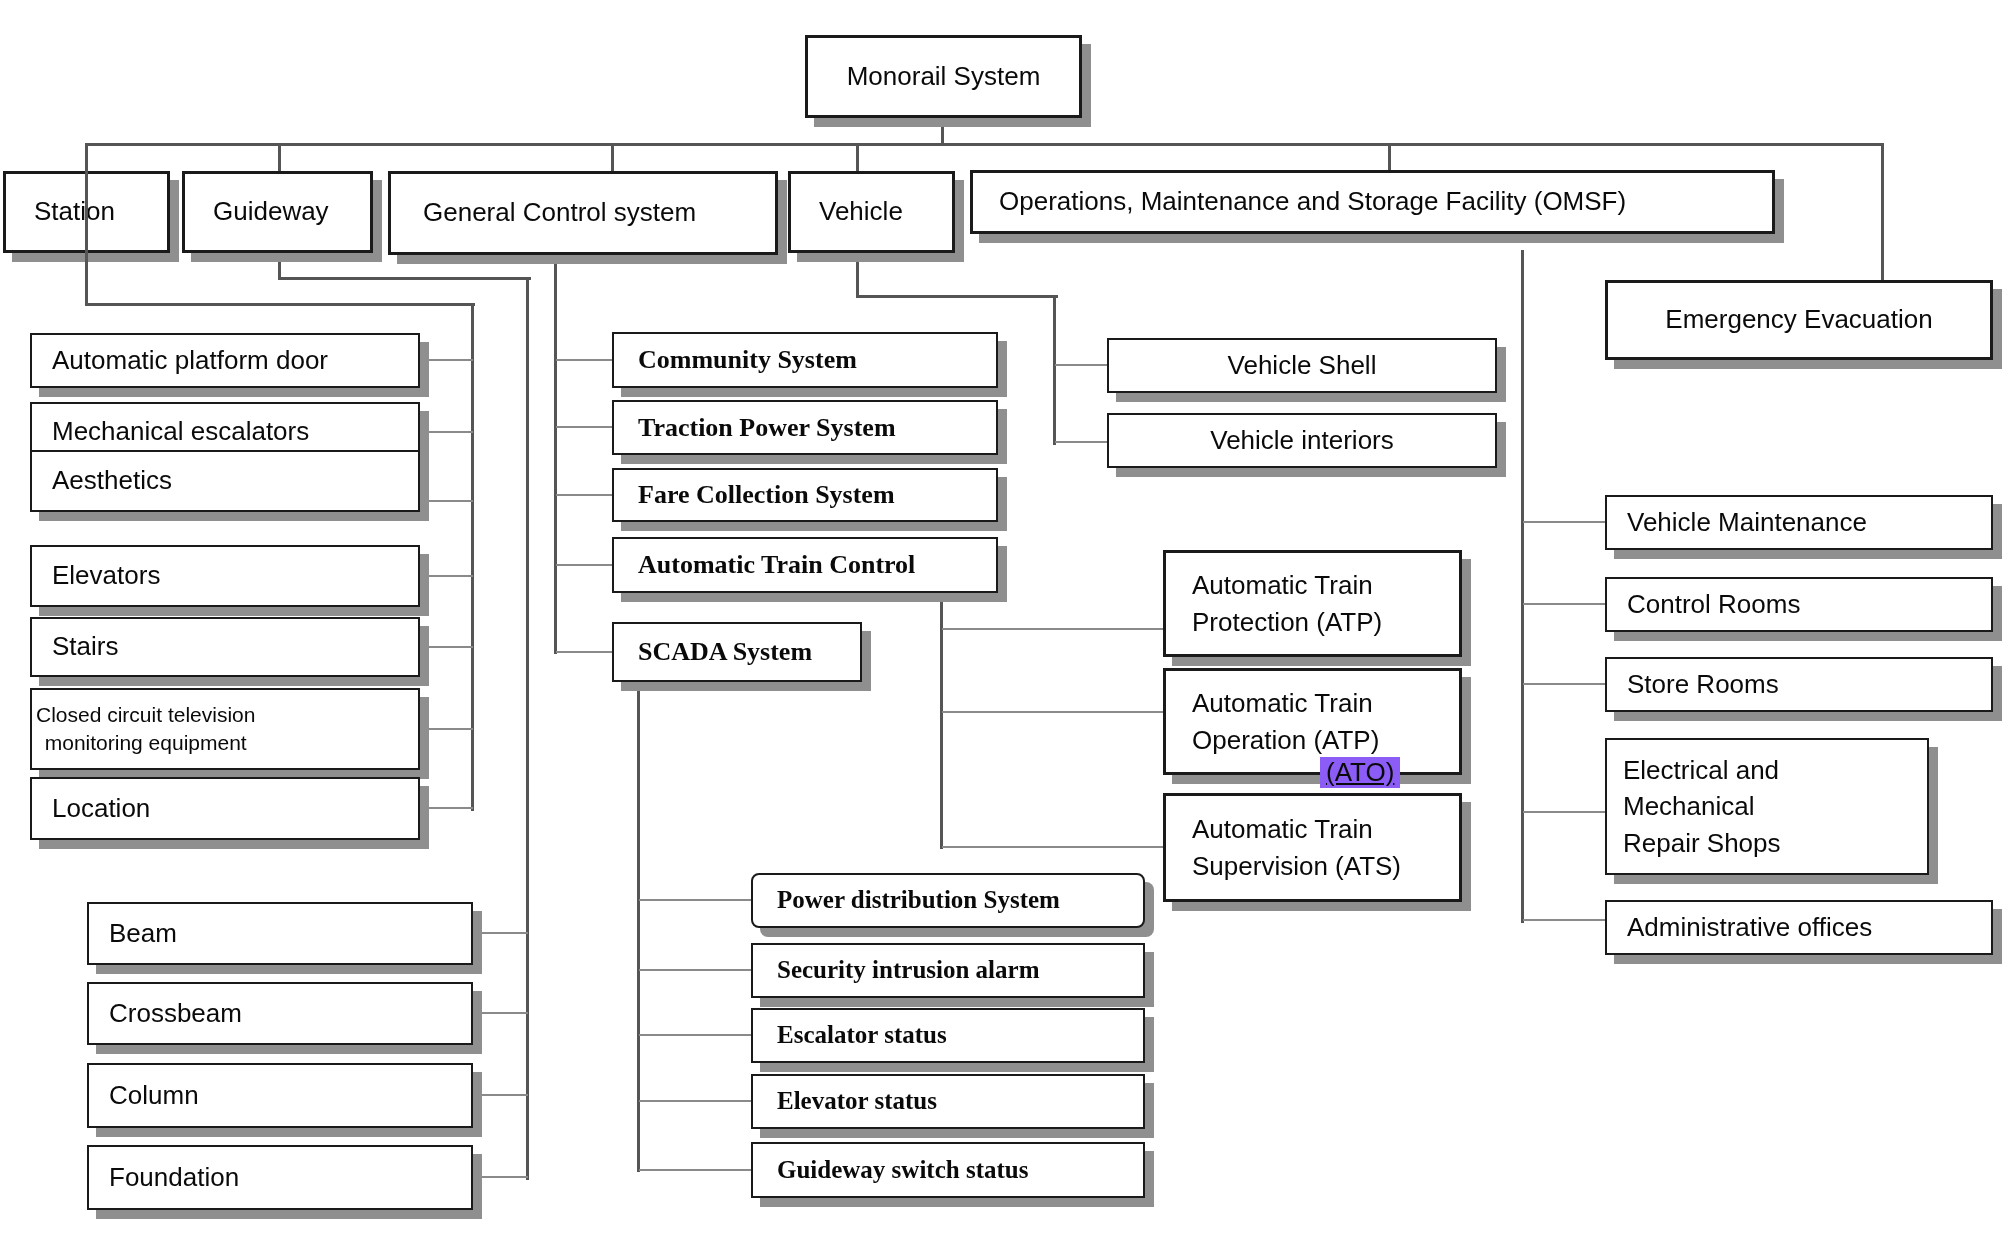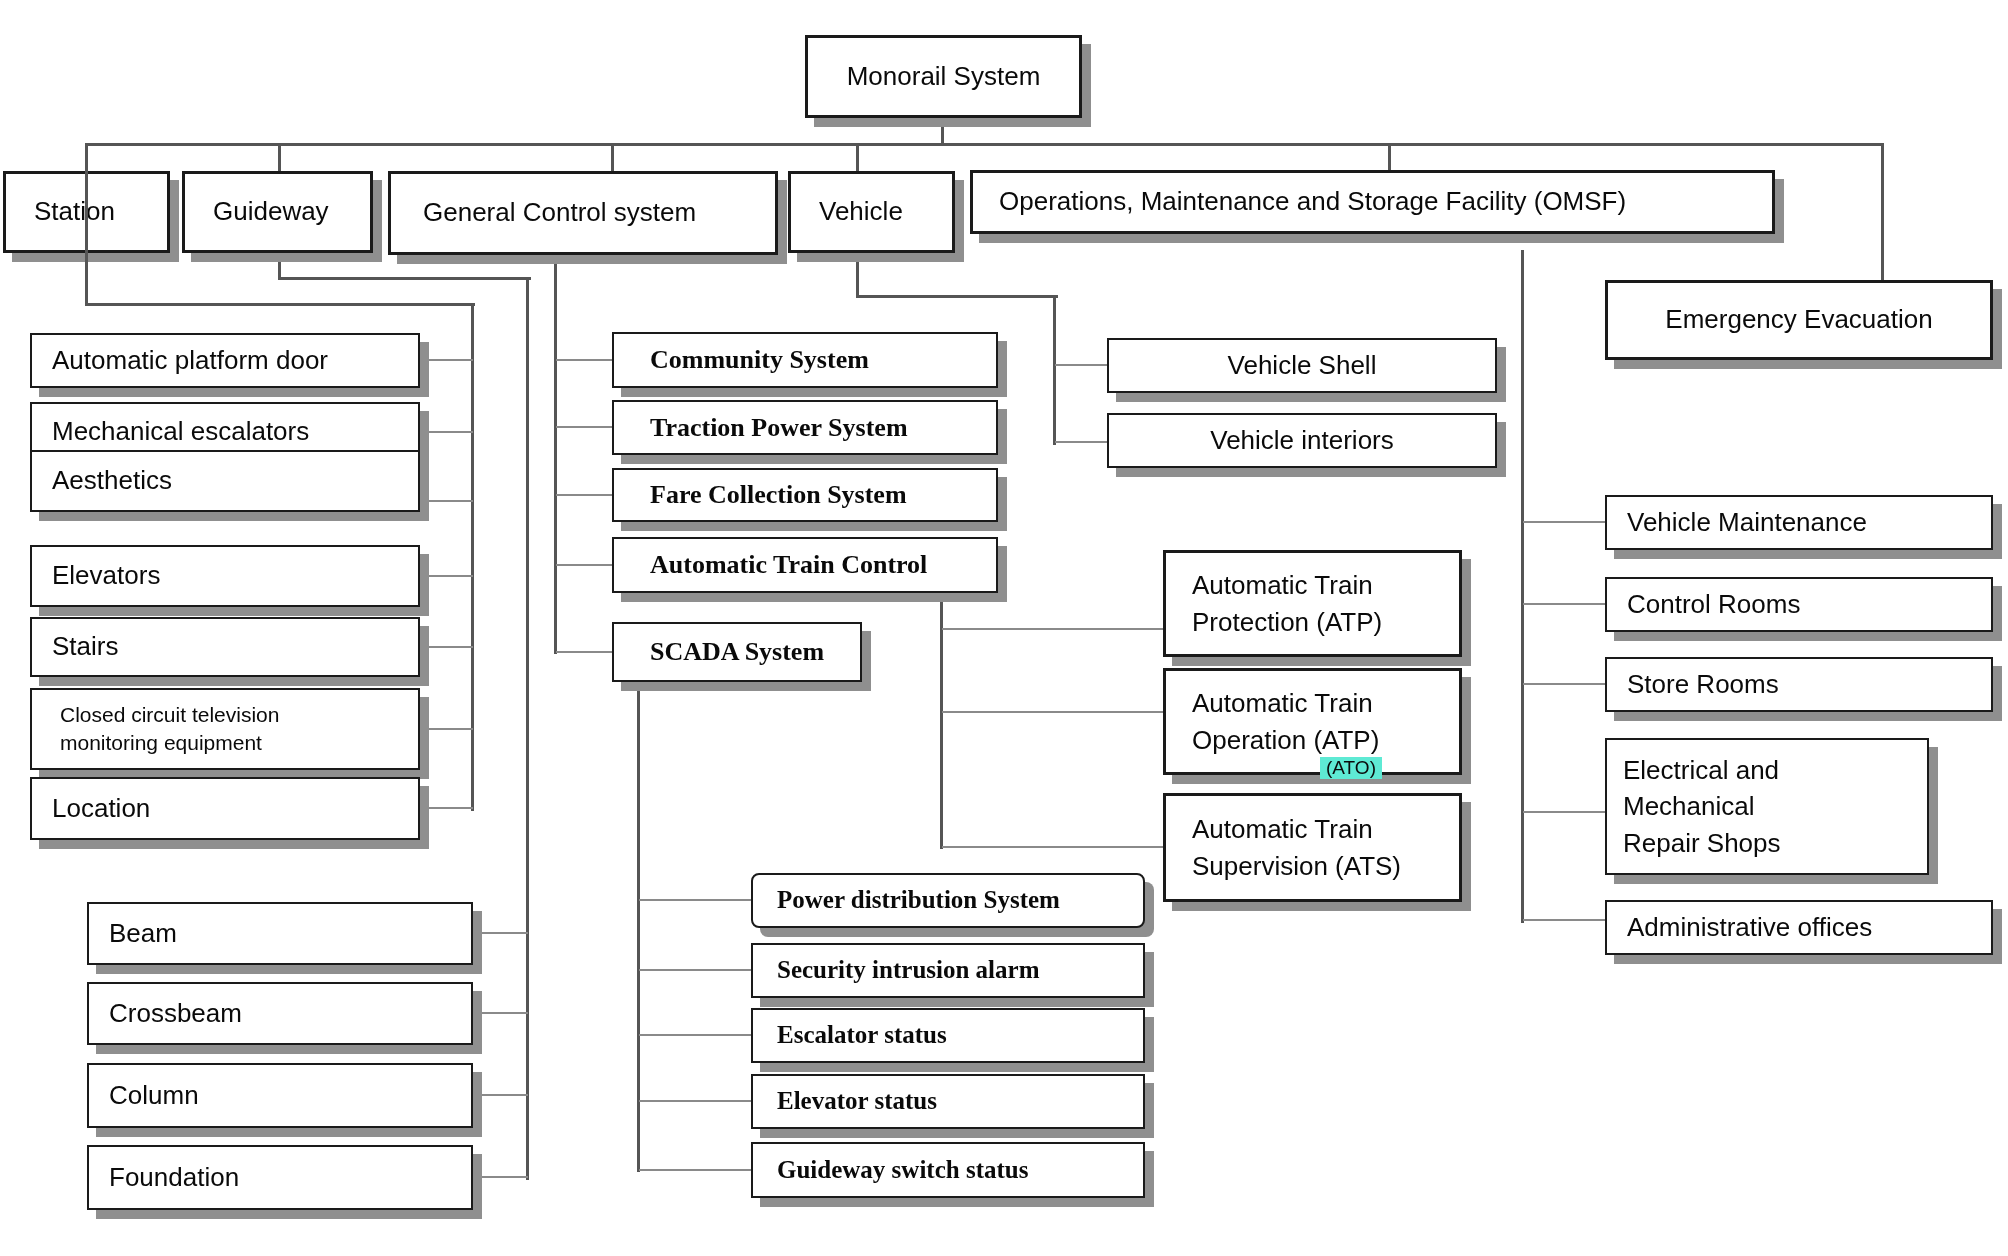--- a/index.html
+++ b/index.html
@@ -21,33 +21,34 @@
     align-items:center;
     font-size:26px;
     line-height:1.15;
     box-shadow:9px 9px 0 0 #8f8f8f;
     z-index:2;
     white-space:pre-line;
     padding-left:20px;
   }
   .b3{border-width:3px;}
   .center{justify-content:center;padding-left:0;text-align:center;}
-  .serif{font-family:"Liberation Serif", serif;font-weight:bold;padding-left:36px;}
+  .serif{font-family:"Liberation Serif", serif;font-weight:bold;padding-left:24px;}
   .serif-sm{font-family:"Liberation Serif", serif;font-weight:bold;font-size:25px;padding-left:24px;}
-  .small{font-size:21px;line-height:1.35;padding-left:28px;}
+  .small{font-size:21px;line-height:1.35;padding-left:4px;text-align:center;}
   .two-line{line-height:1.4;padding-left:26px;}
   .vl,.hl{position:absolute;background:#555555;z-index:1;}
   .stub{position:absolute;background:#8a8a8a;z-index:1;}
   .overline{z-index:3;}
   .float-label{
     position:absolute;
-    background:#5eead4;
-    font-size:19px;
+    background:#8b5cf6;
+    font-size:26px;
     z-index:4;
     padding:0 6px;
+    text-decoration:underline;
   }
 </style>
 </head>
 <body>
 
 <div class="canvas">
 
   <div class="vl" style="left:941px;top:118px;width:3px;height:28px;"></div>
   <div class="hl" style="left:87px;top:143px;width:1796px;height:3px;"></div>
 

